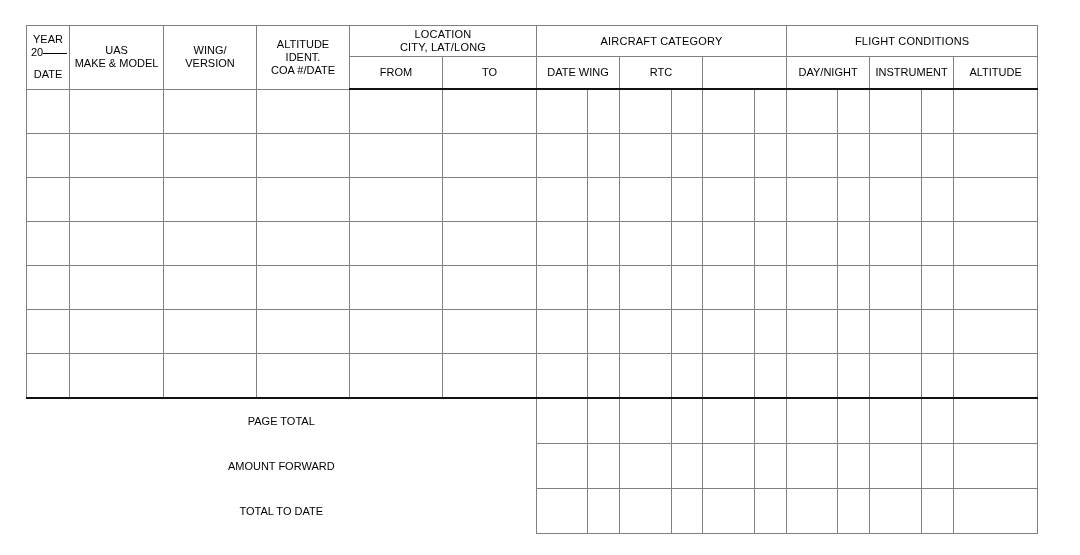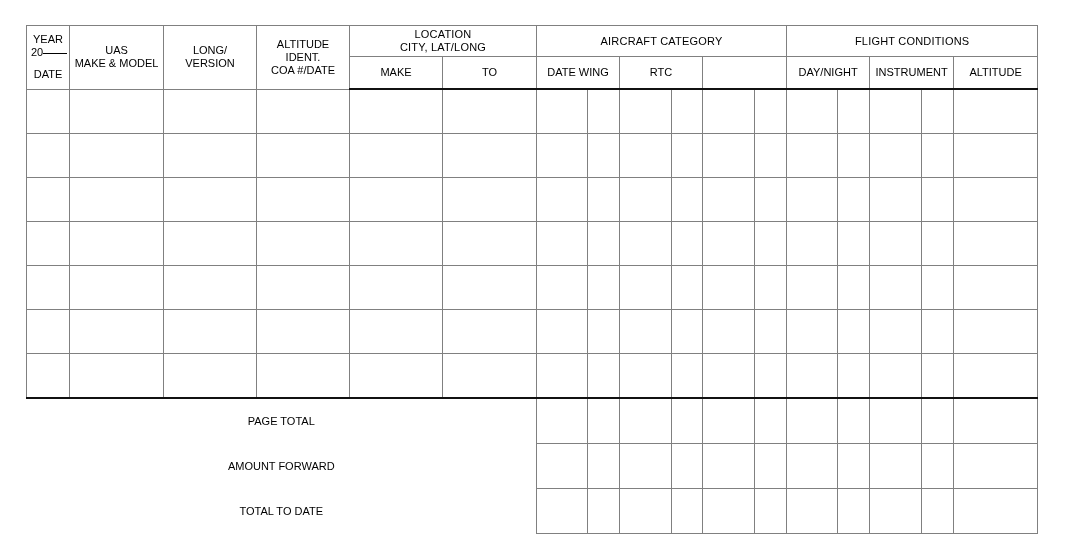--- a/index.html
+++ b/index.html
@@ -139,21 +139,21 @@
         <span class="twenty"><span>20</span><span class="blank"></span></span>
         <span class="dt">DATE</span>
       </td>
 
       <td class="lefthead" rowspan="2">
         <span>UAS</span>
         <span>MAKE &amp; MODEL</span>
       </td>
 
       <td class="lefthead" rowspan="2">
-        <span>LONG/</span>
+        <span>WING/</span>
         <span>VERSION</span>
       </td>
 
       <td class="lefthead" rowspan="2">
         <span>ALTITUDE</span>
         <span>IDENT.</span>
         <span>COA #/DATE</span>
       </td>
 
       <td class="grp" colspan="2">
@@ -164,21 +164,21 @@
       <td class="grp" colspan="6">
         <span>AIRCRAFT CATEGORY</span>
       </td>
 
       <td class="grp" colspan="5">
         <span>FLIGHT CONDITIONS</span>
       </td>
     </tr>
 
     <tr>
-      <td class="sub heavy-bottom">MAKE</td>
+      <td class="sub heavy-bottom">FROM</td>
       <td class="sub heavy-bottom">TO</td>
 
       <td class="sub heavy-bottom" colspan="2">DATE WING</td>
       <td class="sub heavy-bottom" colspan="2">RTC</td>
       <td class="sub heavy-bottom" colspan="2"></td>
 
       <td class="sub heavy-bottom" colspan="2">DAY/NIGHT</td>
       <td class="sub heavy-bottom" colspan="2">INSTRUMENT</td>
       <td class="sub heavy-bottom">ALTITUDE</td>
     </tr>

